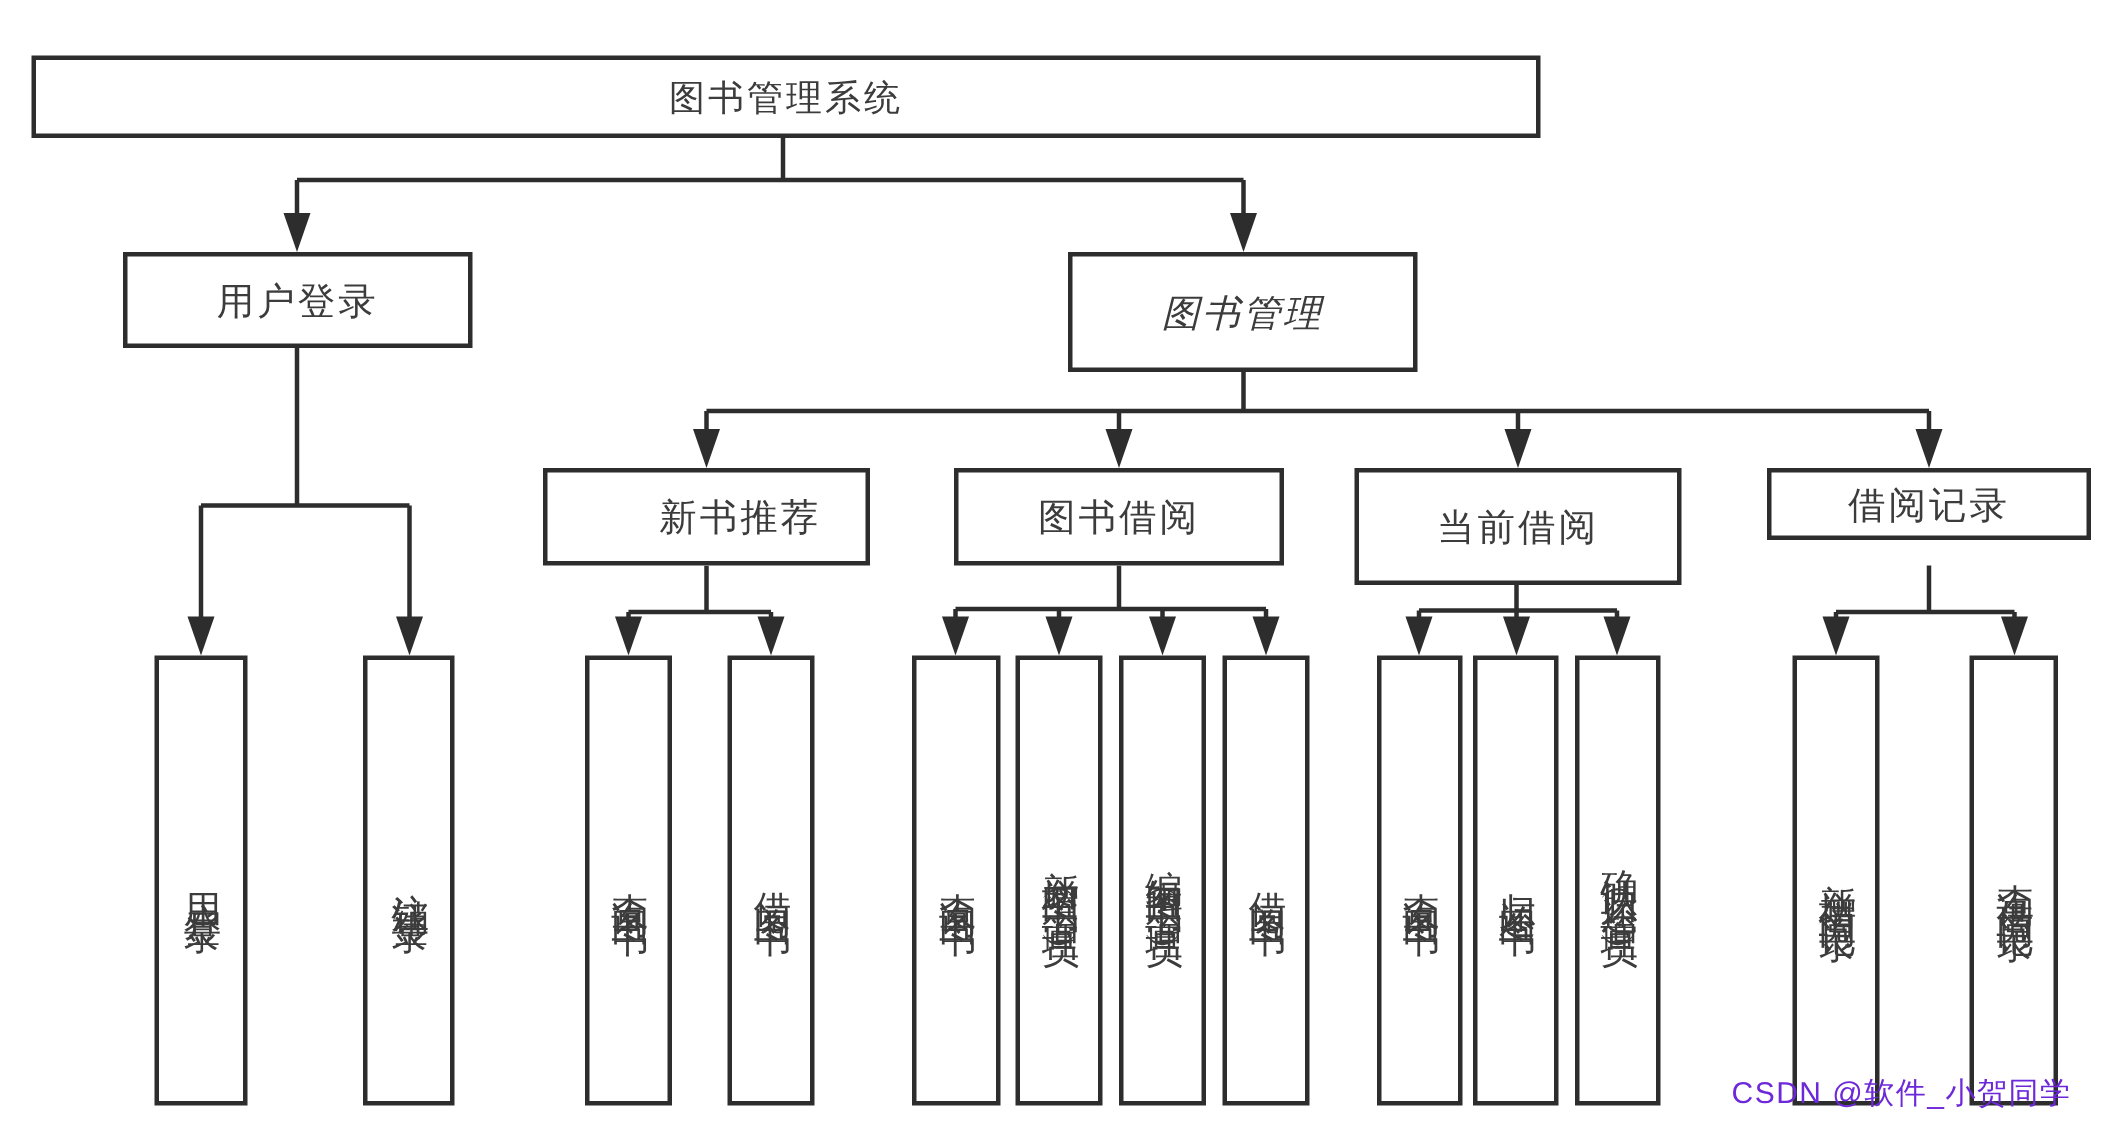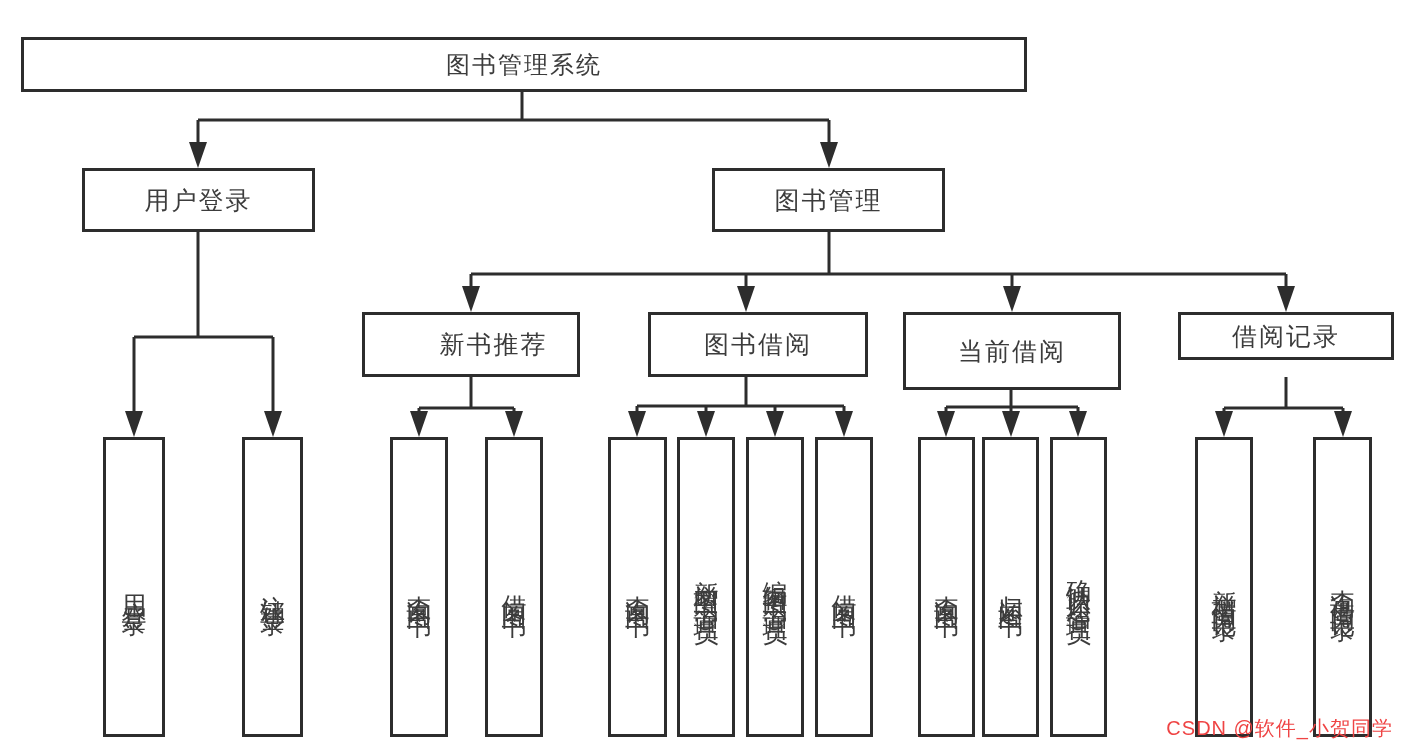--- a/index.html
+++ b/index.html
@@ -16,23 +16,23 @@
     display:flex; align-items:center; justify-content:center;
     text-align:center; z-index:2;
   }
   .hbox  { font-size:25px; letter-spacing:2px; }
   .rootbox { font-size:24px; letter-spacing:2px; }
   .leaf {
     writing-mode:vertical-rl; text-orientation:mixed;
     font-size:25px; line-height:1; letter-spacing:6px;
   }
   .watermark {
-    position:absolute; right:12px; bottom:5px;
+    position:absolute; right:24px; bottom:5px;
     font-size:20px; letter-spacing:1px;
-    color:#ef4444; z-index:5; white-space:nowrap;
+    color:#6d28d9; z-index:5; white-space:nowrap;
   }
 </style>
 </head>
 <body>
 
 <div class="canvas">
 
   <svg class="wires" viewBox="0 0 1405 747" xmlns="http://www.w3.org/2000/svg">
     <g stroke="#2d2d2d" stroke-width="3" fill="none">
 
@@ -100,28 +100,28 @@
     </g>
   </svg>
 
   <div class="box rootbox" style="left:21px; top:13px; width:1006px; height:55px;margin-top:24px;">
     <span>图书管理系统</span>
   </div>
 
   <div class="box hbox" style="left:82px; top:168px; width:233px; height:64px;">
     <span>用户登录</span>
   </div>
-  <div class="box hbox" style="left:712px; top:168px; width:233px; height:64px;">
+  <div class="box hbox" style="left:712px; top:168px; width:233px; height:80px;font-style:italic;">
     <span>图书管理</span>
   </div>
 
   <div class="box hbox" style="left:362px; top:312px; width:218px; height:65px;padding-left:45px;">
     <span>新书推荐</span>
   </div>
-  <div class="box hbox" style="left:636px; top:312px; width:220px; height:65px;margin-left:12px;">
+  <div class="box hbox" style="left:636px; top:312px; width:220px; height:65px;">
     <span>图书借阅</span>
   </div>
   <div class="box hbox" style="left:903px; top:312px; width:218px; height:78px;">
     <span>当前借阅</span>
   </div>
   <div class="box hbox" style="left:1178px; top:312px; width:216px; height:48px;">
     <span>借阅记录</span>
   </div>
 
   <div class="box leaf" style="left:103px; top:437px; width:62px; height:300px;">

